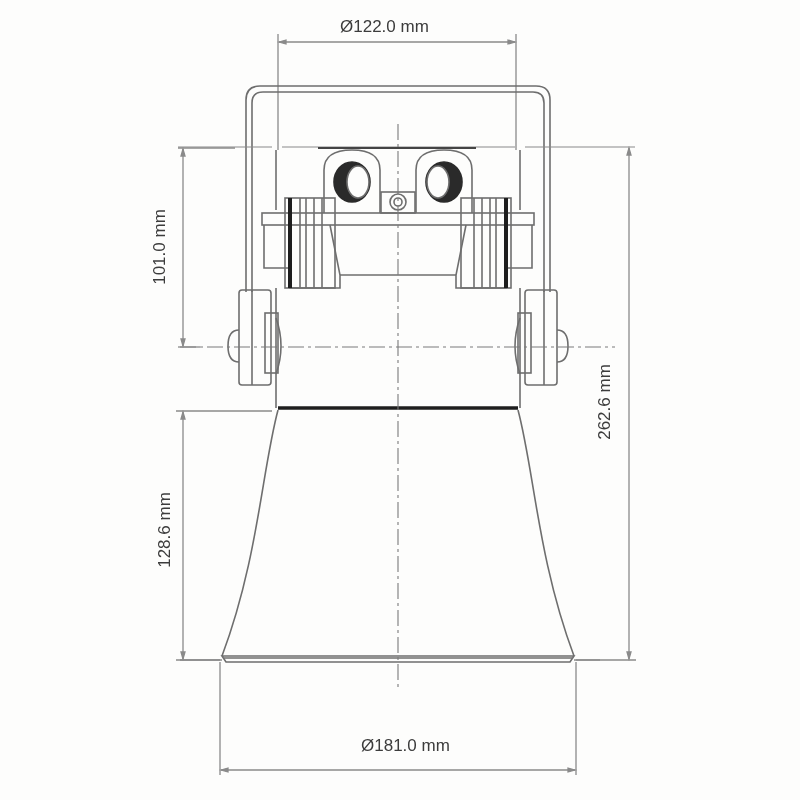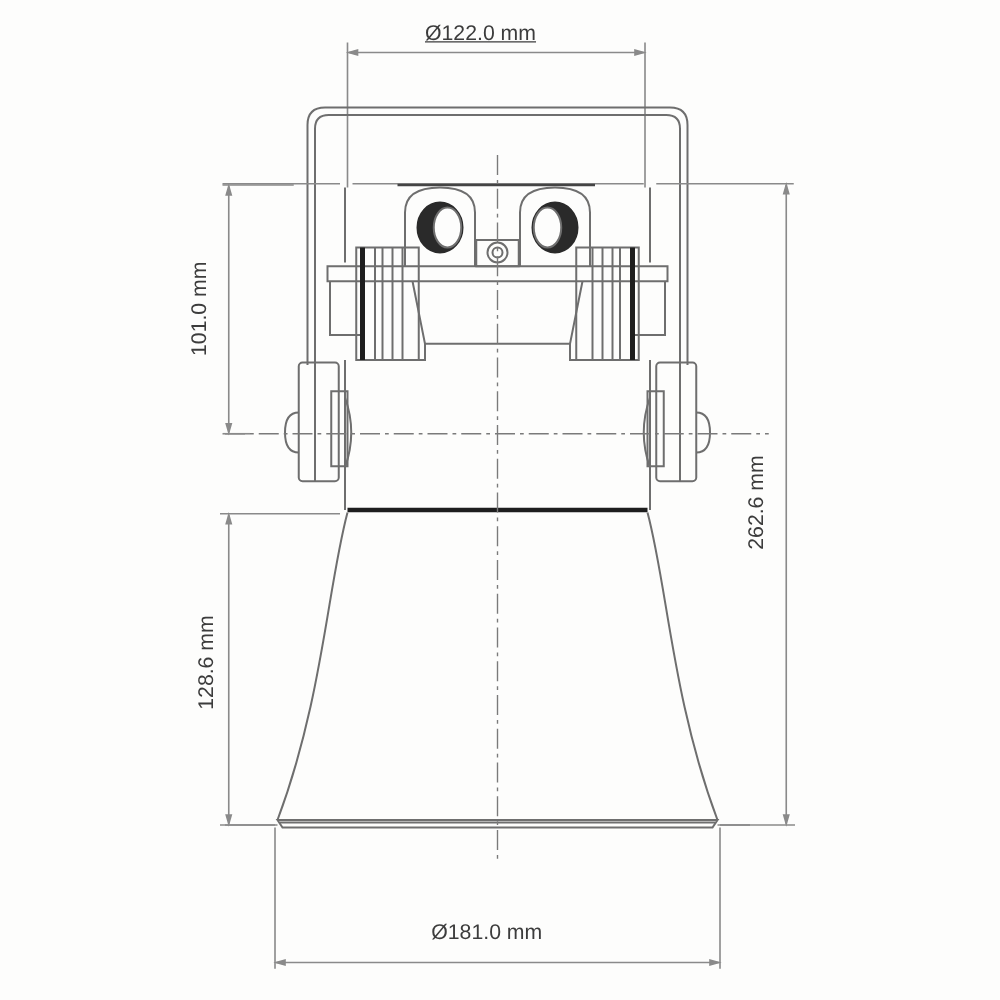--- a/index.html
+++ b/index.html
@@ -1,20 +1,20 @@
 <!DOCTYPE html>
 <html><head>
   <meta charset="utf-8">
   <style>
     html, body { margin: 0; padding: 0; background: #fdfdfc; }
     body { width: 800px; height: 800px; overflow: hidden; position: relative; font-family: "Liberation Sans", sans-serif; }
     #drawing { position: absolute; left: 0; top: 0; width: 800px; height: 800px; }
     .dim-label { position: absolute; font-family: "Liberation Sans", sans-serif; font-size: 17px; color: #3c3c3c; white-space: nowrap; }
-    .dim-top { left: 340px; top: 17px; text-decoration: underline; }
-    .dim-bottom { left: 345px; top: 736px; text-align: right; }
+    .dim-top { left: 340px; top: 17px; }
+    .dim-bottom { left: 361px; top: 736px; text-align: right; }
     .dim-rot { transform-origin: center center; }
     .dim-101 { left: 100px; top: 237px; width: 120px; text-align: center; transform: rotate(-90deg); }
     .dim-128 { left: 105px; top: 520px; width: 120px; text-align: center; transform: rotate(-90deg); }
     .dim-262 { left: 545px; top: 392px; width: 120px; text-align: center; transform: rotate(-90deg); }
   </style>
 </head>
 <body>
 
 <svg id="drawing" viewBox="0 0 800 800" xmlns="http://www.w3.org/2000/svg">
   <g fill="none" stroke="#6e6e6e" stroke-width="1.6">

